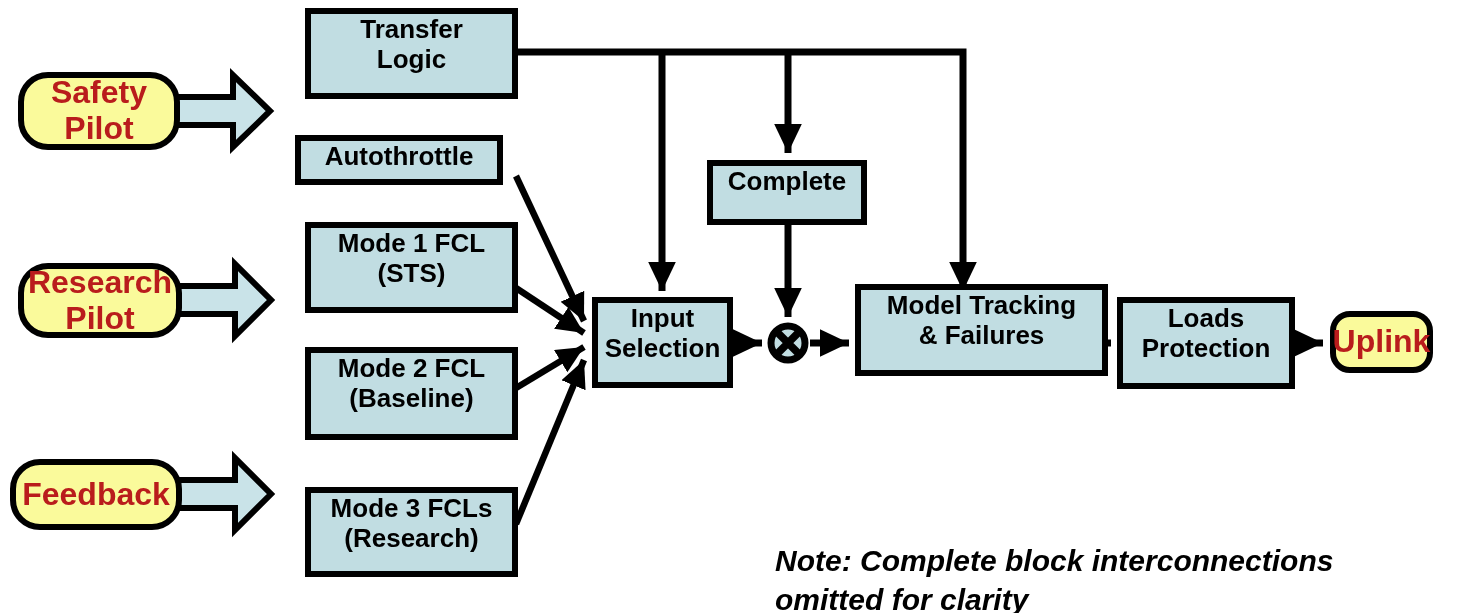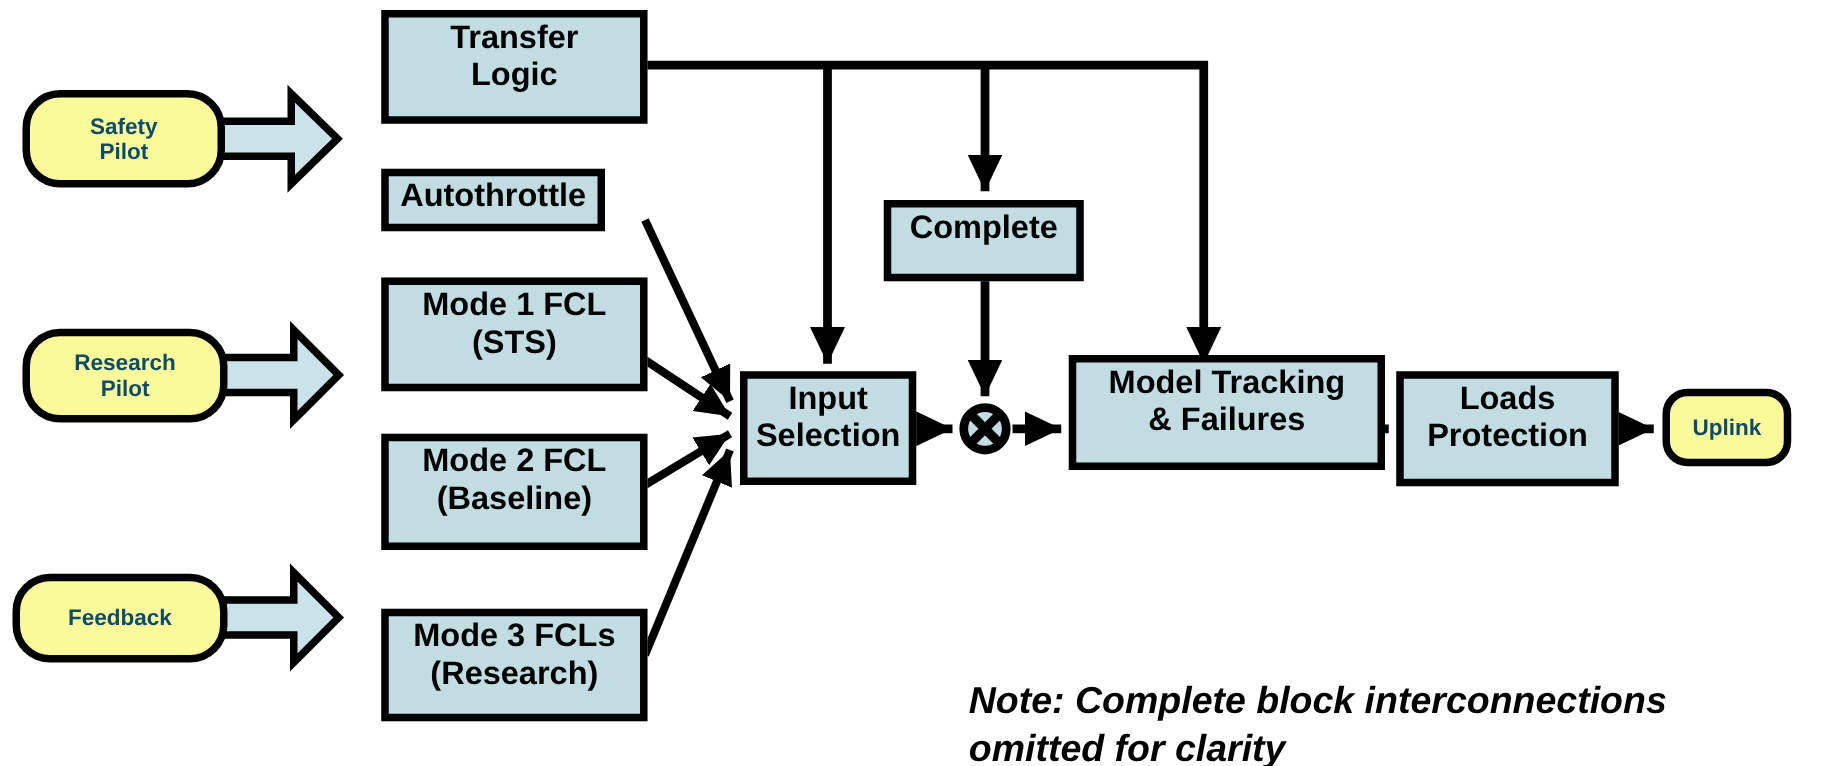--- a/index.html
+++ b/index.html
@@ -27,23 +27,23 @@
   }
   .pill{
     position:absolute;
     box-sizing:border-box;
     background:#fafa9b;
     border:6px solid #000000;
     border-radius:30px;
     display:flex;align-items:center;justify-content:center;
     text-align:center;
     font-weight:bold;
-    font-size:18px;
+    font-size:32px;
     line-height:1.12;
-    color:#0c4a6e;
+    color:#b91c1c;
     white-space:pre-line;
     z-index:2;
   }
   .note{
     position:absolute;
     left:775px;top:541px;
     font-weight:bold;
     font-style:italic;
     font-size:30px;
     line-height:39px;
@@ -111,21 +111,21 @@
 Pilot</span>
   </div>
   <div class="pill" style="left:10px;top:459px;width:172px;height:71px;">
     <span class="lbl">Feedback</span>
   </div>
 
   <div class="node" style="left:305px;top:8px;width:213px;height:91px;">
     <span class="lbl">Transfer
 Logic</span>
   </div>
-  <div class="node" style="left:305px;top:135px;width:179px;height:50px;">
+  <div class="node" style="left:295px;top:135px;width:208px;height:50px;">
     <span class="lbl">Autothrottle</span>
   </div>
   <div class="node" style="left:305px;top:222px;width:213px;height:91px;">
     <span class="lbl">Mode 1 FCL
 (STS)</span>
   </div>
   <div class="node" style="left:305px;top:347px;width:213px;height:93px;">
     <span class="lbl">Mode 2 FCL
 (Baseline)</span>
   </div>

